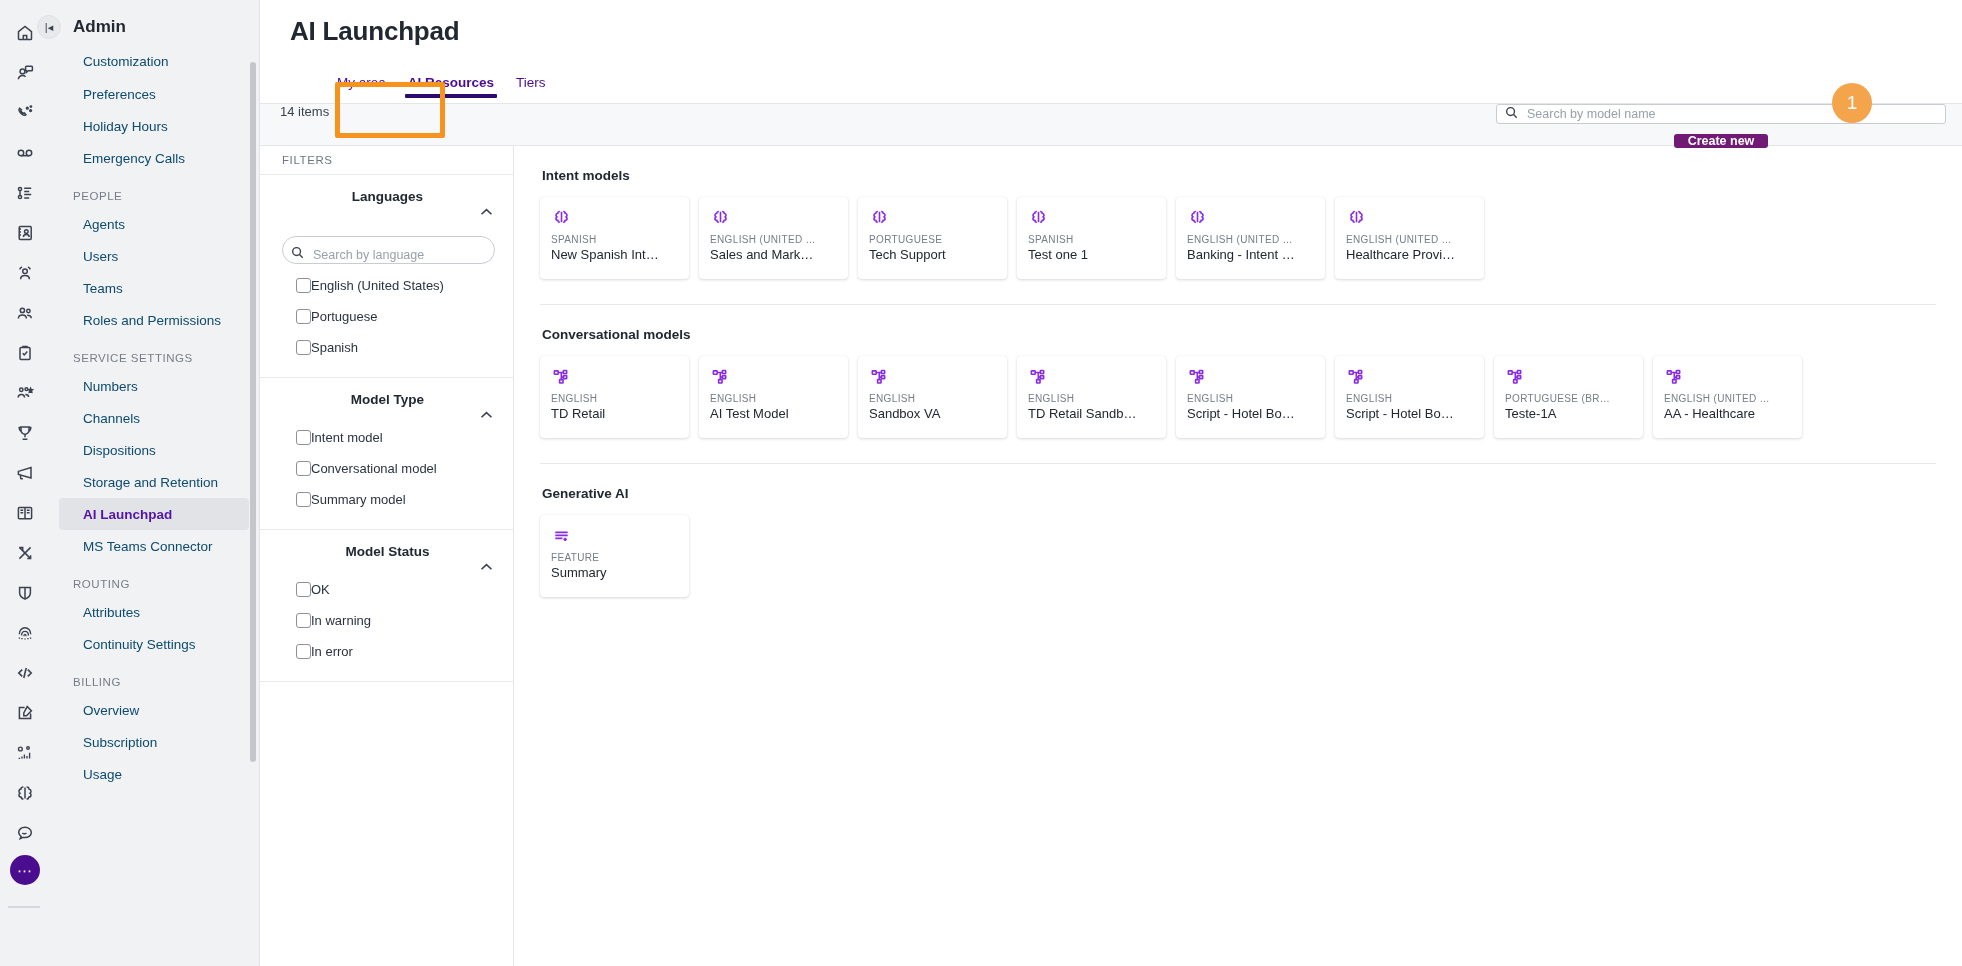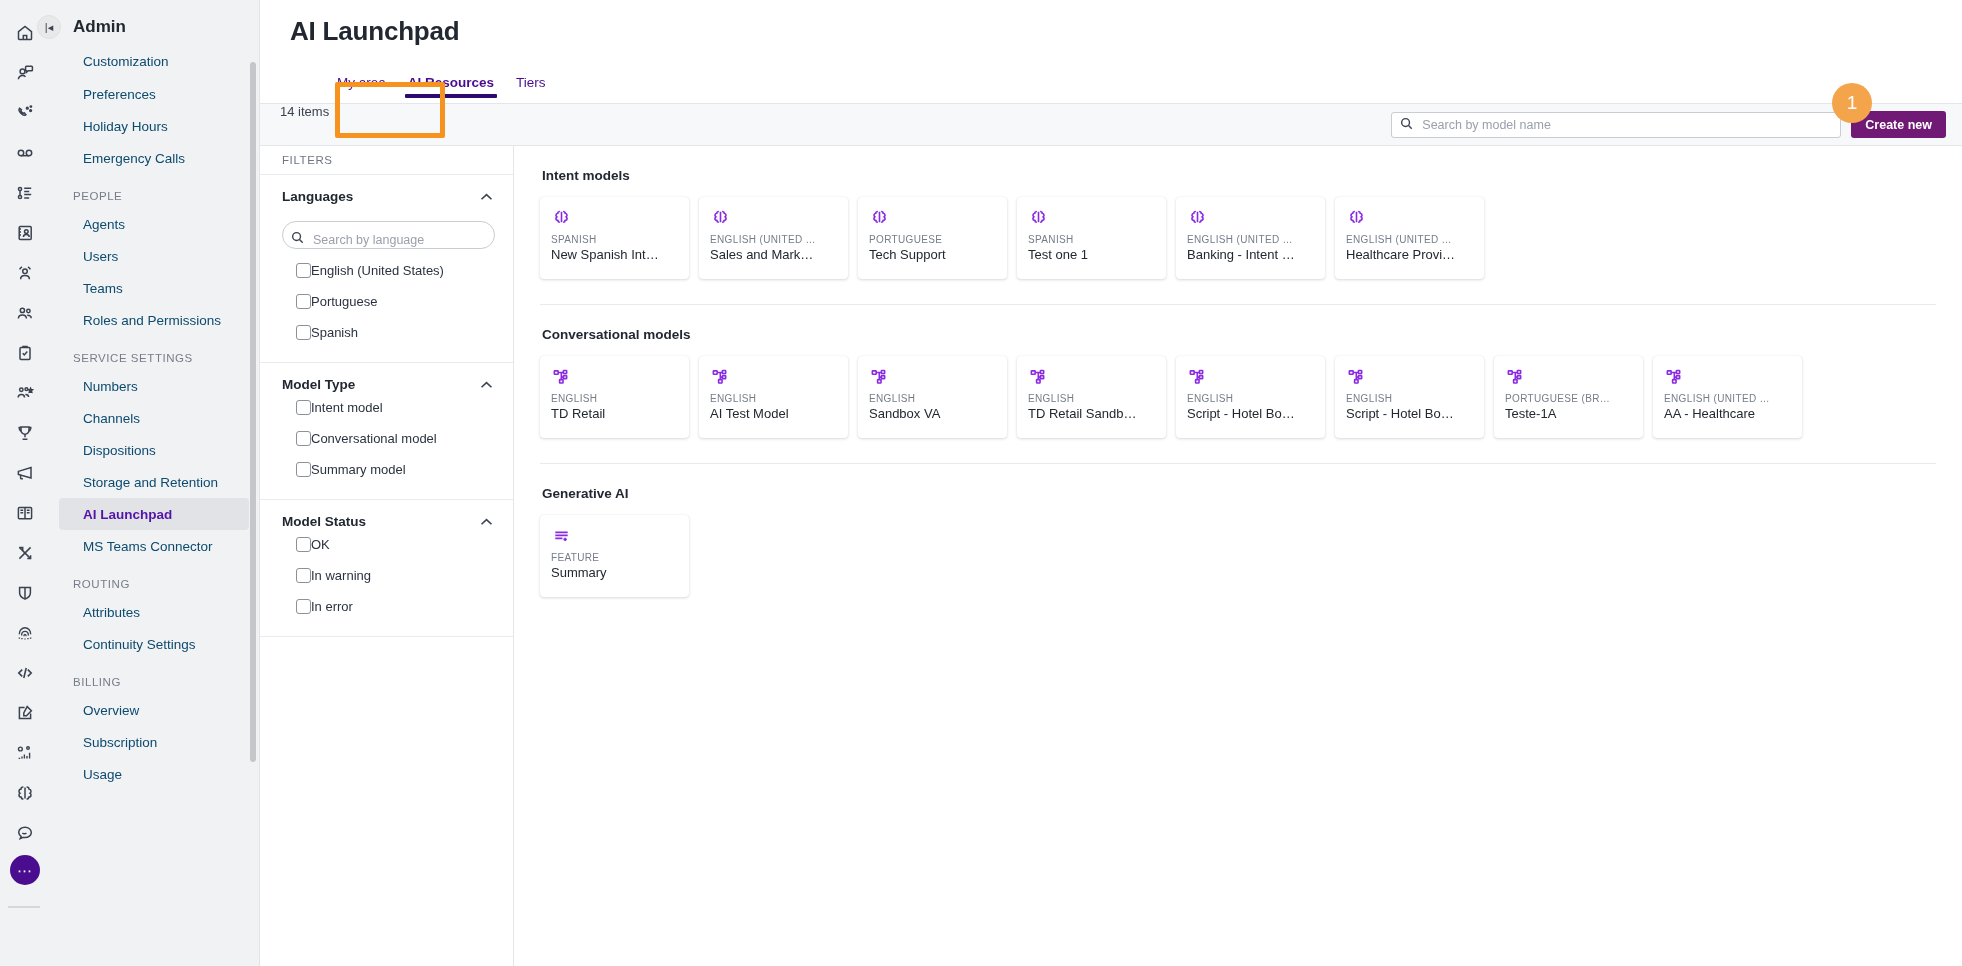--- a/index.html
+++ b/index.html
@@ -99,21 +99,21 @@
   }
   .head-rule { height:1px; background:#e4e6ea; }
 
   .toolbar {
     height:42px; display:flex; 
     background:#f7f8f9; border-bottom:1px solid #e4e6ea;
     padding:0 16px 0 20px;
     position:relative;
   }
   .items-count { font-size:13px; color:#3b4250; }
-  .toolbar-right { margin-left:auto; display:flex; align-items:center; gap:10px; }
+  .toolbar-right { margin-left:auto; display:flex; align-items:center; gap:10px;flex-direction:column; }
   .search-box {
     width:450px; height:26px; background:#fff;
     border:1px solid #c9ccd2; border-radius:3px;
     display:flex; align-items:center; padding:0 8px; gap:7px;
   }
   .search-box input {
     border:0; outline:0; font-family:"Liberation Sans", sans-serif;
     font-size:12.5px; color:#3b4250; width:100%; background:transparent;
   }
   .search-box input::placeholder { color:#9aa0aa; }
@@ -130,21 +130,21 @@
   
   .filters { width:254px; flex:0 0 254px; border-right:1px solid #e4e6ea; background:#fff; }
   .filters-label {
     height:29px; display:flex; align-items:center; padding-left:22px;
     font-size:11.5px; letter-spacing:.6px; color:#6f7682;
     border-bottom:1px solid #e9ebee;
   }
   .fgroup { border-bottom:1px solid #e9ebee; padding:14px 0 14px 0; }
   .fgroup-head {
     display:flex; align-items:center; padding:0 20px 0 22px;
-    font-size:13.5px; font-weight:bold; color:#222831;
+    font-size:13.5px; font-weight:bold; color:#222831;flex-direction:column;
   }
   .fgroup-head .chev { margin-left:auto; color:#3b4250; }
   .fsearch {
     margin:17px 18px 6px 22px; height:28px;
     border:1px solid #c9ccd2; border-radius:14px; background:#fff;
     display:flex; align-items:flex-end; gap:7px; padding:0 8px;
   }
   .fsearch input {
     border:0; outline:0; font-family:"Liberation Sans", sans-serif;
     font-size:12.5px; width:100%; background:transparent; color:#3b4250;

